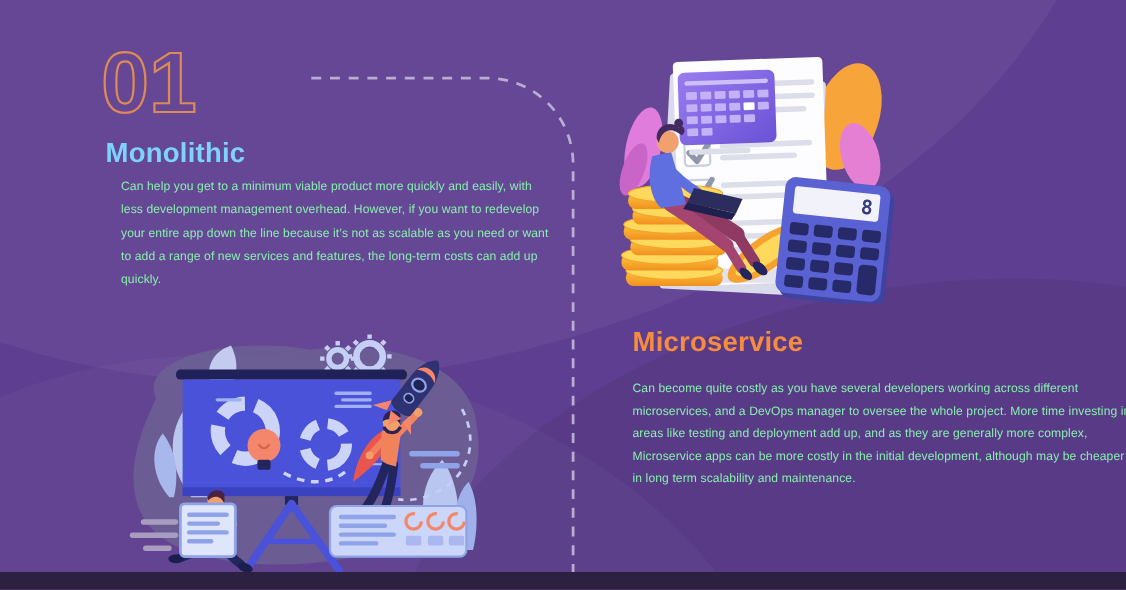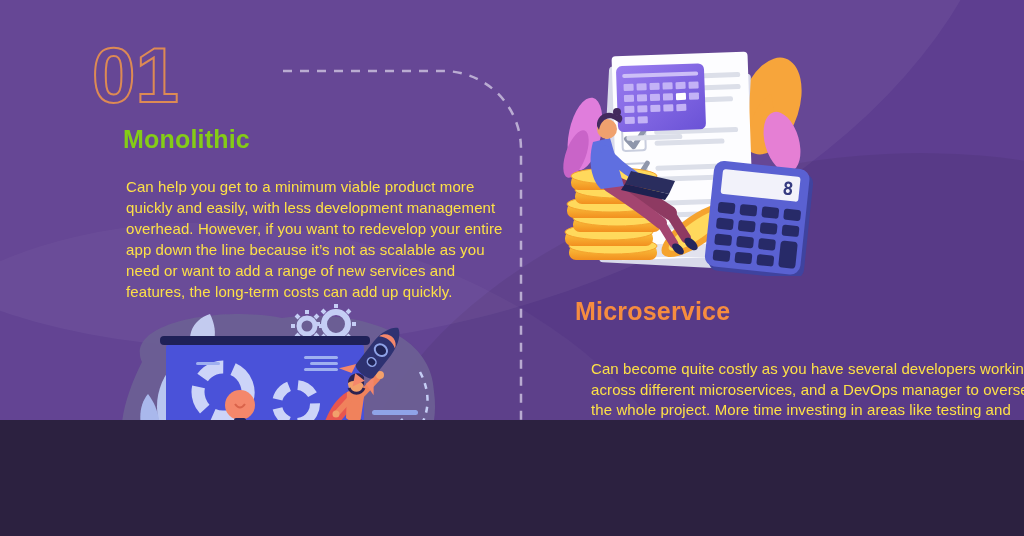--- a/index.html
+++ b/index.html
@@ -1,35 +1,35 @@
 <!DOCTYPE html>
 <html><head>
 <meta charset="utf-8">
 <style>
   html,body{margin:0;padding:0;background:#2c2140;}
   .canvas{
-    position:relative;width:1024px;height:420px;overflow:hidden;
+    position:relative;width:1024px;height:520px;overflow:hidden;
     background:#5e3e90;
     font-family:"Liberation Sans","DejaVu Sans",sans-serif;
   }
   .bg-swirl{position:absolute;border-radius:50%;pointer-events:none;}
   .s1{left:-260px;top:-470px;width:1280px;height:800px;background:rgba(255,255,255,0.05);transform:rotate(-14deg);}
   .s2{right:-320px;bottom:-380px;width:1000px;height:640px;background:rgba(0,0,0,0.06);transform:rotate(-10deg);}
   .s3{left:-180px;bottom:-430px;width:900px;height:620px;background:rgba(255,255,255,0.03);transform:rotate(12deg);}
   .connector{position:absolute;left:0;top:0;pointer-events:none;}
   .heading-number{position:absolute;left:90px;top:30px;}
   .heading-title{
     position:absolute;left:170px;top:50px;margin:0;
     font-size:38px;font-weight:700;color:#ffffff;letter-spacing:0.5px;
   }
   .section-title{margin:0;font-size:25px;font-weight:700;letter-spacing:0.2px;}
-  .mono-title{position:absolute;left:123px;top:125px;color:#84cc16;}
+  .mono-title{position:absolute;left:96px;top:125px;color:#7dd3fc;}
   .micro-title{position:absolute;left:575px;top:297px;color:#f68c3f;}
   .body-text{
-    position:absolute;margin:16px;color:#fde047;font-size:15px;line-height:21px;
+    position:absolute;margin:0;color:#86efac;font-size:11px;line-height:21px;
     font-weight:400;letter-spacing:0.1px;
   }
   .mono-body{left:110px;top:160px;width:392px;}
   .micro-body{left:575px;top:343px;width:455px;line-height:20.5px;}
   .illu{position:absolute;}
   .illu-left{left:100px;top:300px;}
   .illu-right{left:557px;top:34px;}
 </style>
 </head>
 <body>

